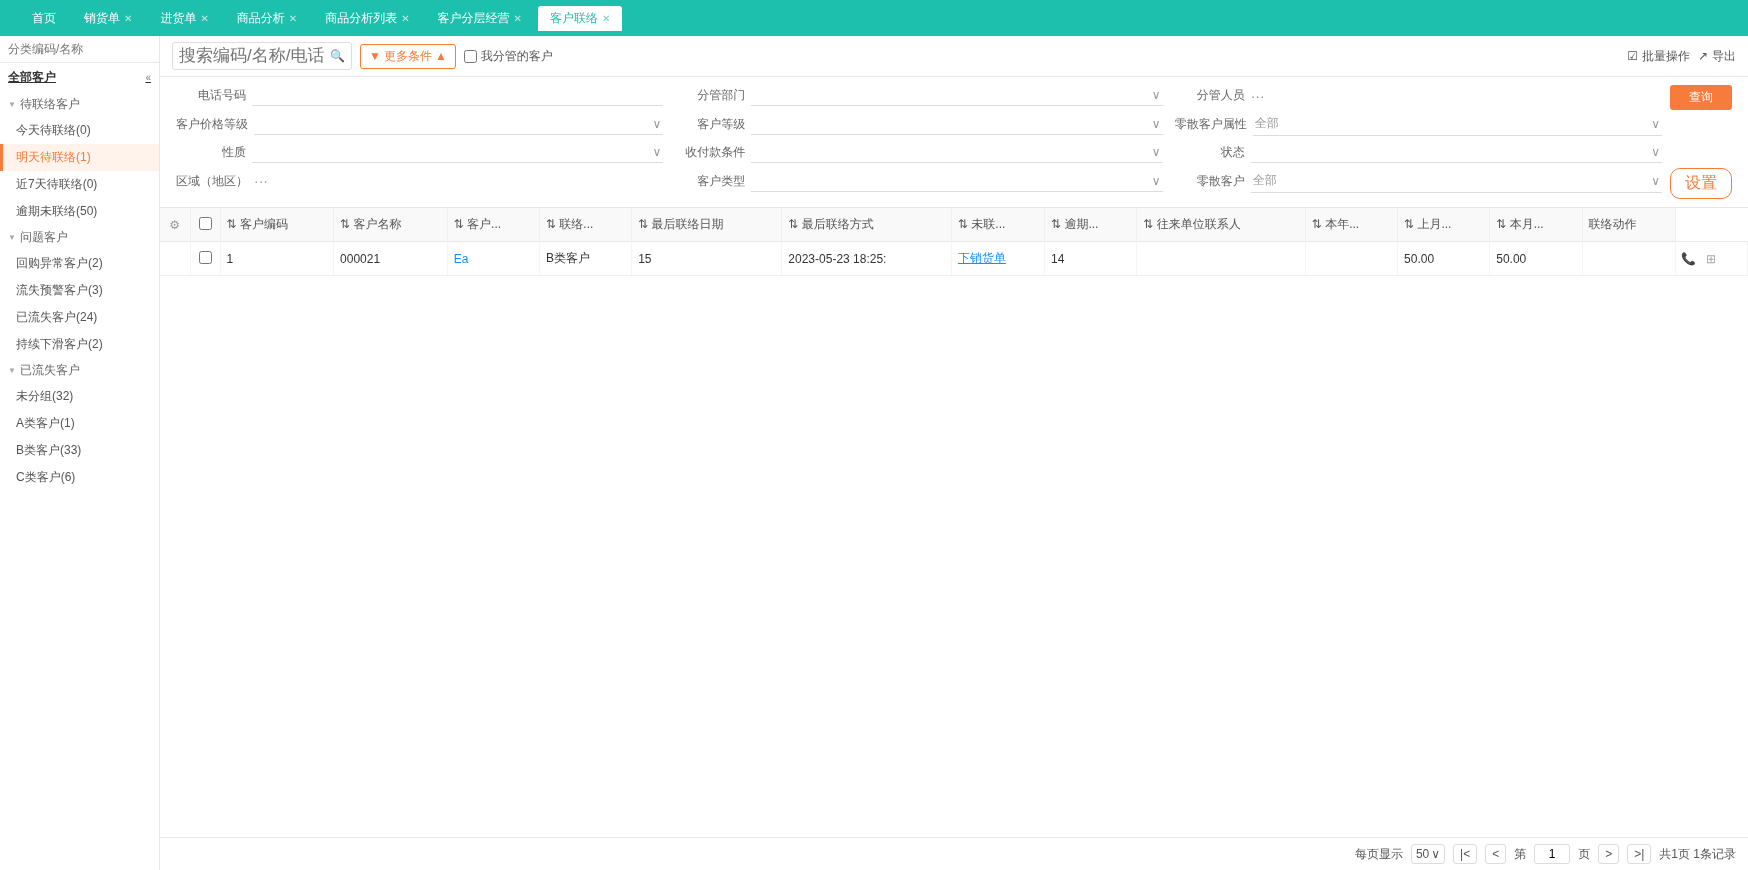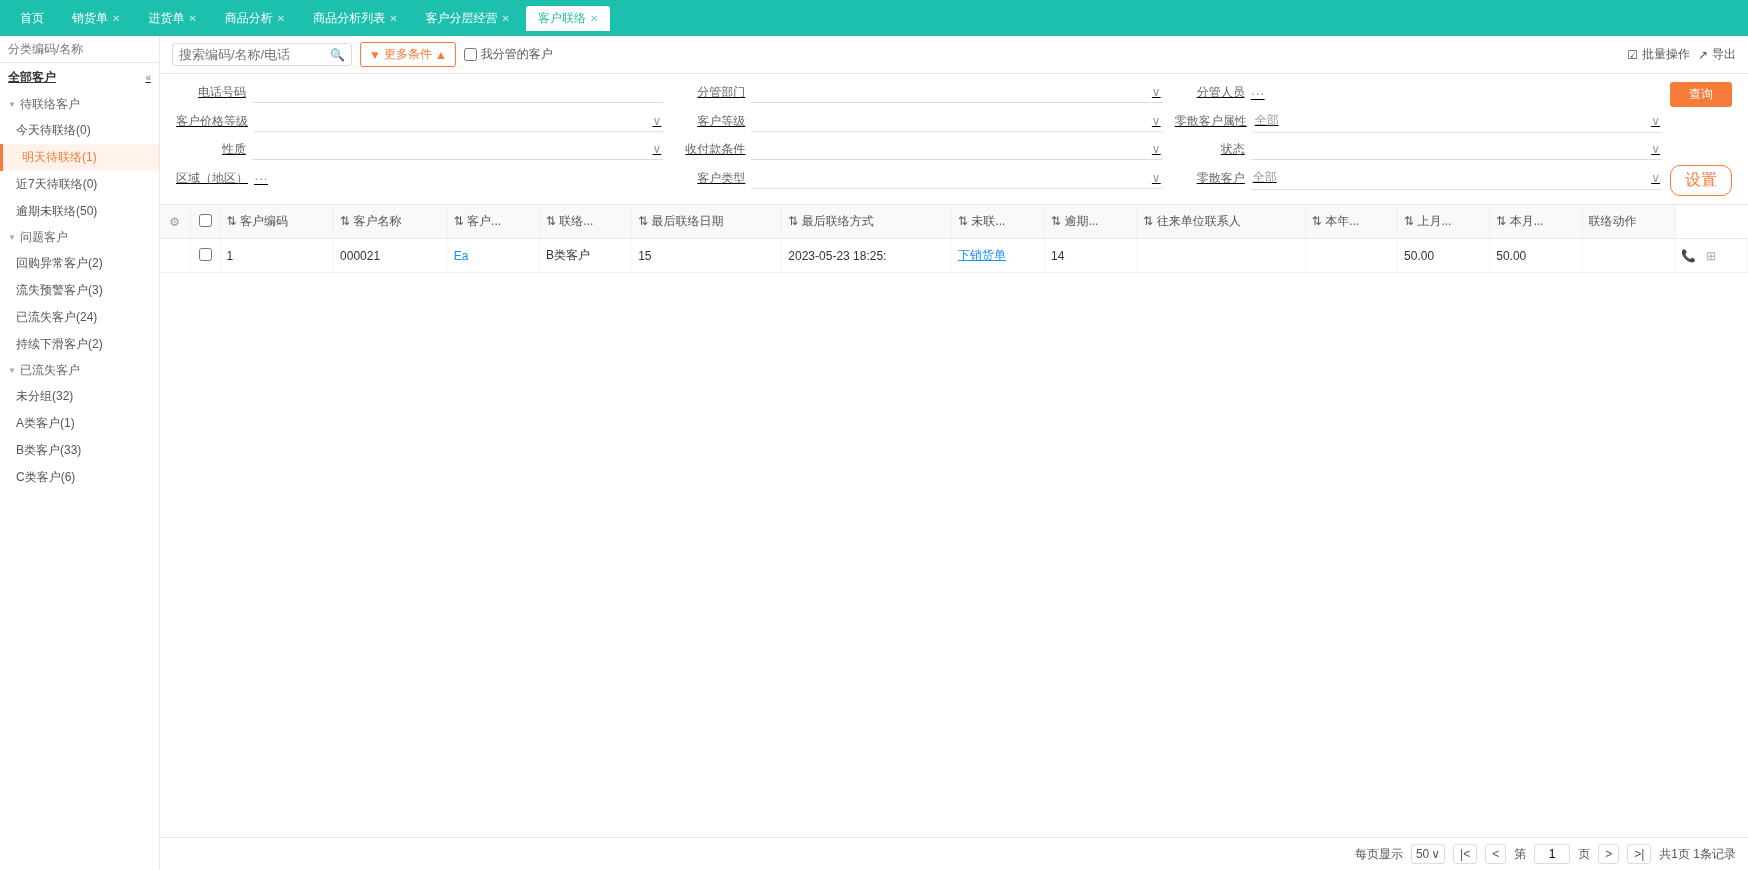--- a/index.html
+++ b/index.html
@@ -4,21 +4,21 @@
   <style>
     * { box-sizing: border-box; margin: 0; padding: 0; font-family: 'Microsoft YaHei', Arial, sans-serif; font-size: 12px; }
     body { background: #f5f5f5; overflow: hidden; }
 
     
     .top-nav {
       display: flex;
       align-items: center;
       background: #1dbfad;
       height: 36px;
-      padding: 0 8px;
+      padding: 0 20px;
       gap: 4px;
     }
     .nav-item {
       color: #fff;
       padding: 4px 12px;
       cursor: pointer;
       border-radius: 3px 3px 0 0;
       white-space: nowrap;
       display: flex; align-items: center; gap: 4px;
     }
@@ -83,21 +83,21 @@
     .sidebar-group-title::before { content: '▼'; font-size: 8px; color: #aaa; }
 
     .sidebar-item {
       padding: 5px 8px 5px 16px;
       color: #555;
       cursor: pointer;
       white-space: nowrap;
       overflow: hidden;
       text-overflow: ellipsis;
     }
-    .sidebar-item.active { background: #fff3ec; color: #f77b3a; border-left: 3px solid #f77b3a; padding-left: 19px; }
+    .sidebar-item.active { background: #fff3ec; color: #f77b3a; border-left: 3px solid #f77b3a; padding-left: 13px; }
 
     
     .content {
       flex: 1;
       display: flex;
       flex-direction: column;
       overflow: hidden;
     }
 
     
@@ -111,21 +111,21 @@
     }
     .filter-search {
       display: flex;
       align-items: center;
       border: 1px solid #ddd;
       border-radius: 3px;
       padding: 3px 6px;
       gap: 4px;
       width: 180px;
     }
-    .filter-search input { border: none; outline: none; font-size: 13px; width: 100%; color: #ef4444; }
+    .filter-search input { border: none; outline: none; font-size: 17px; width: 100%; color: #ef4444; }
     .filter-more {
       display: flex; align-items: center; gap: 3px;
       color: #f77b3a; cursor: pointer;
       border: 1px solid #f77b3a; border-radius: 3px; padding: 3px 8px;
     }
     .filter-my-customer {
       display: flex; align-items: center; gap: 4px; color: #555; cursor: pointer;
     }
     .spacer { flex: 1; }
     .batch-ops, .export-btn {
@@ -379,21 +379,21 @@
         <span>批量操作</span>
       </div>
       <div class="export-btn">
         <span>↗</span>
         <span>导出</span>
       </div>
     </div>
 
     <div class="adv-filter">
       <div style="display:flex; gap:8px;">
-        <div style="flex:1;text-decoration:underline;">
+        <div style="flex:1;">
 
           <div class="adv-filter-row">
             <div class="adv-filter-field">
               <label>电话号码</label>
               <input class="adv-filter-input" type="text" value="" style="">
             </div>
             <div class="adv-filter-field">
               <label>分管部门</label>
               <div class="adv-filter-select">
                 <span></span>

